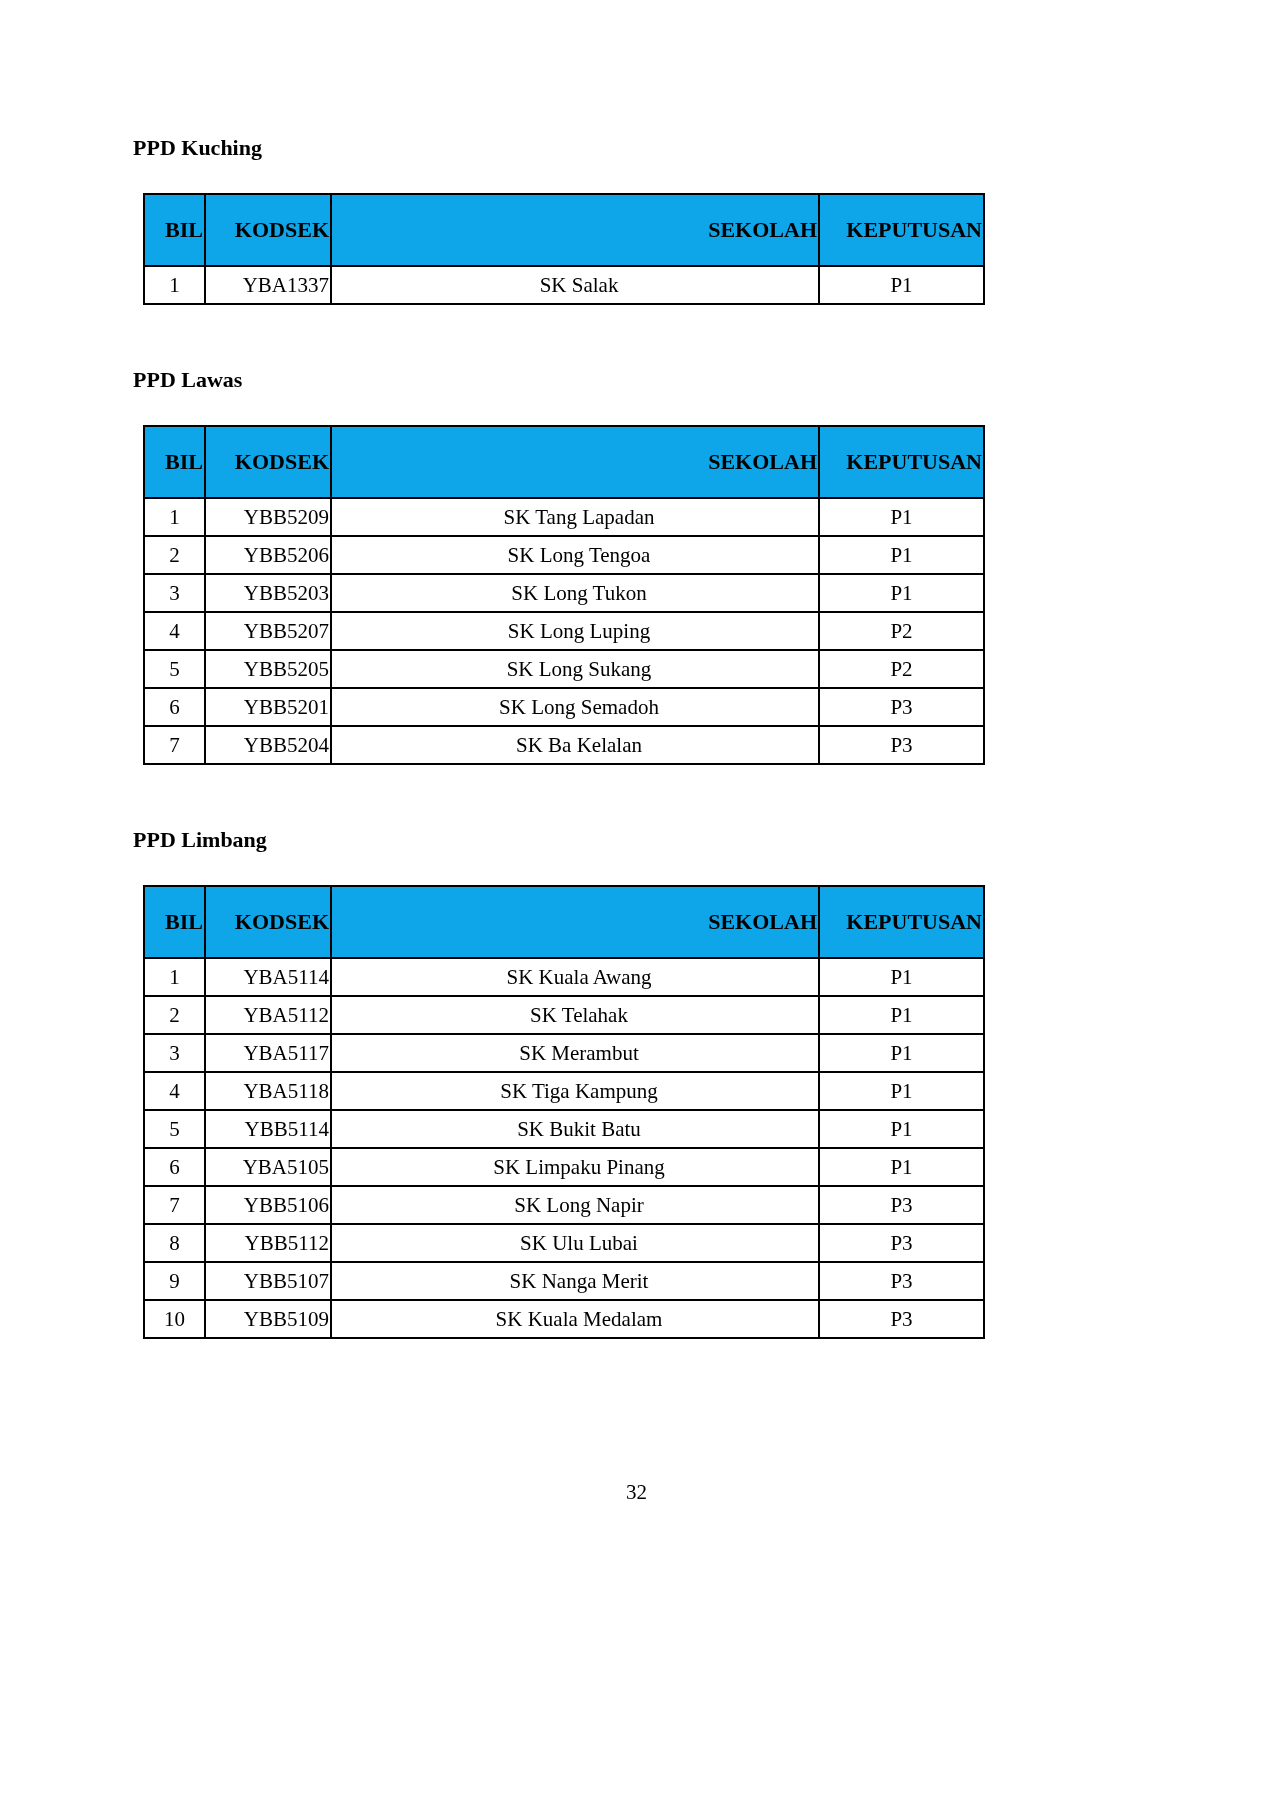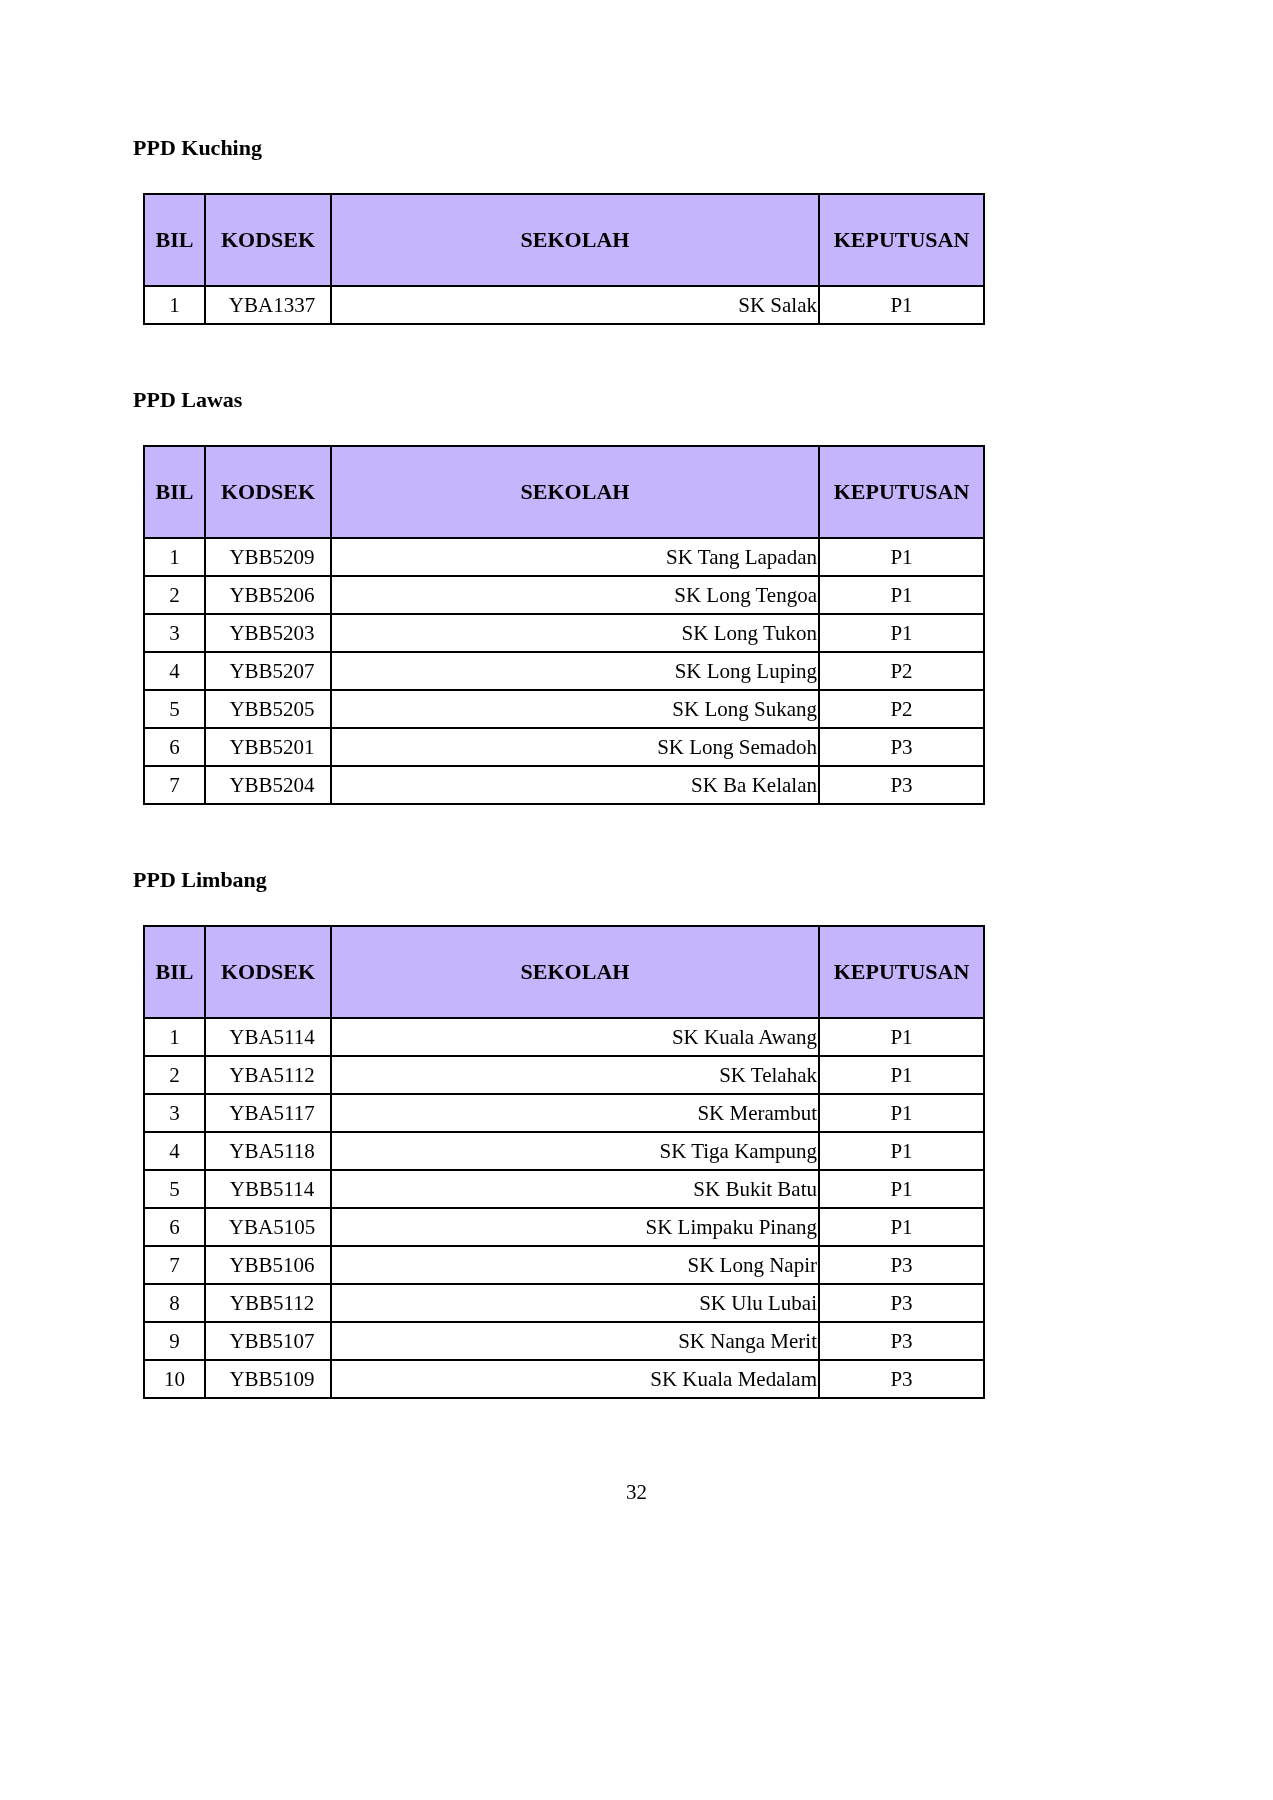--- a/index.html
+++ b/index.html
@@ -36,35 +36,35 @@
   }
   table.school-table th,
   table.school-table td {
     border: 2px solid #000000;
     box-sizing: border-box;
     font-size: 21px;
     overflow: hidden;
     white-space: nowrap;
   }
   table.school-table th {
-    background: #c4b5fd;
-    height: 92px;
+    background: #0ea5e9;
+    height: 72px;
     font-weight: bold;
-    text-align: center;
+    text-align: right;
     vertical-align: middle;
     font-size: 22px;
   }
   table.school-table td {
     height: 38px;
     vertical-align: middle;
     background: #ffffff;
   }
   td.col-0 { text-align: center; }
-  td.col-1 { text-align: center; padding-left: 9px; }
-  td.col-2 { text-align: right; padding-left: 9px; }
+  td.col-1 { text-align: right; padding-left: 9px; }
+  td.col-2 { text-align: center; padding-left: 9px; }
   td.col-3 { text-align: center; margin-top: 17px; }
   col.c-bil       { width: 61px; }
   col.c-kodsek    { width: 126px; }
   col.c-sekolah   { width: 488px; }
   col.c-keputusan { width: 165px; }
   .page-number {
     position: absolute;
     left: 0;
     top: 1480px;
     width: 100%;

